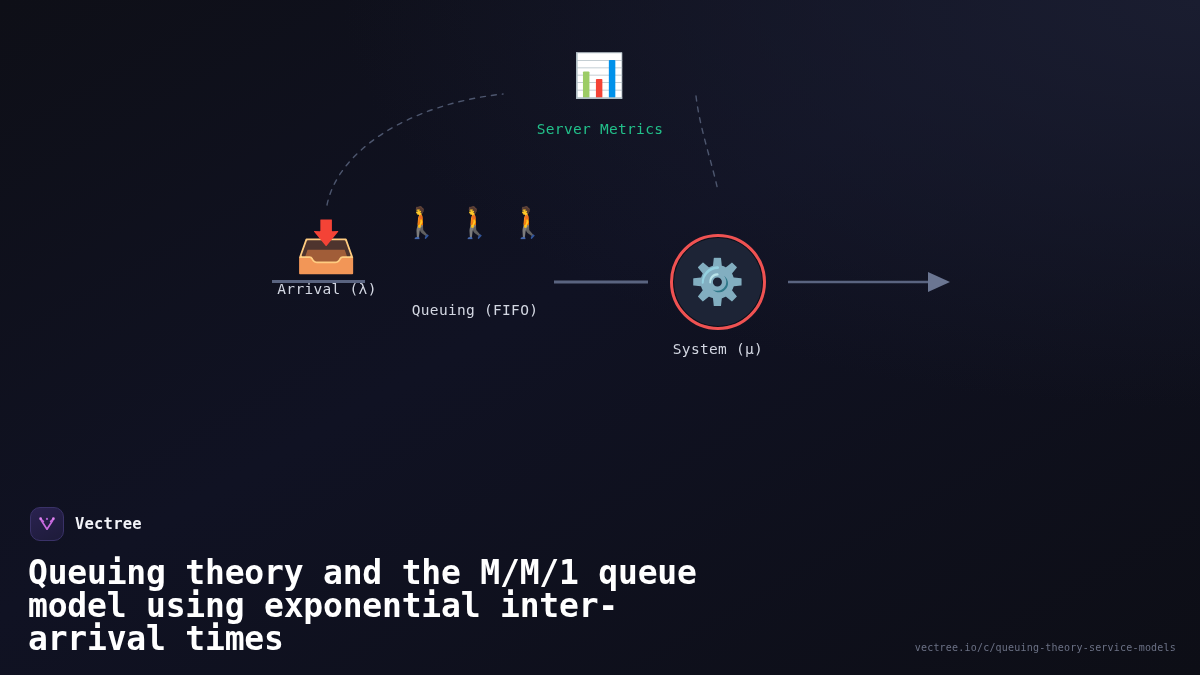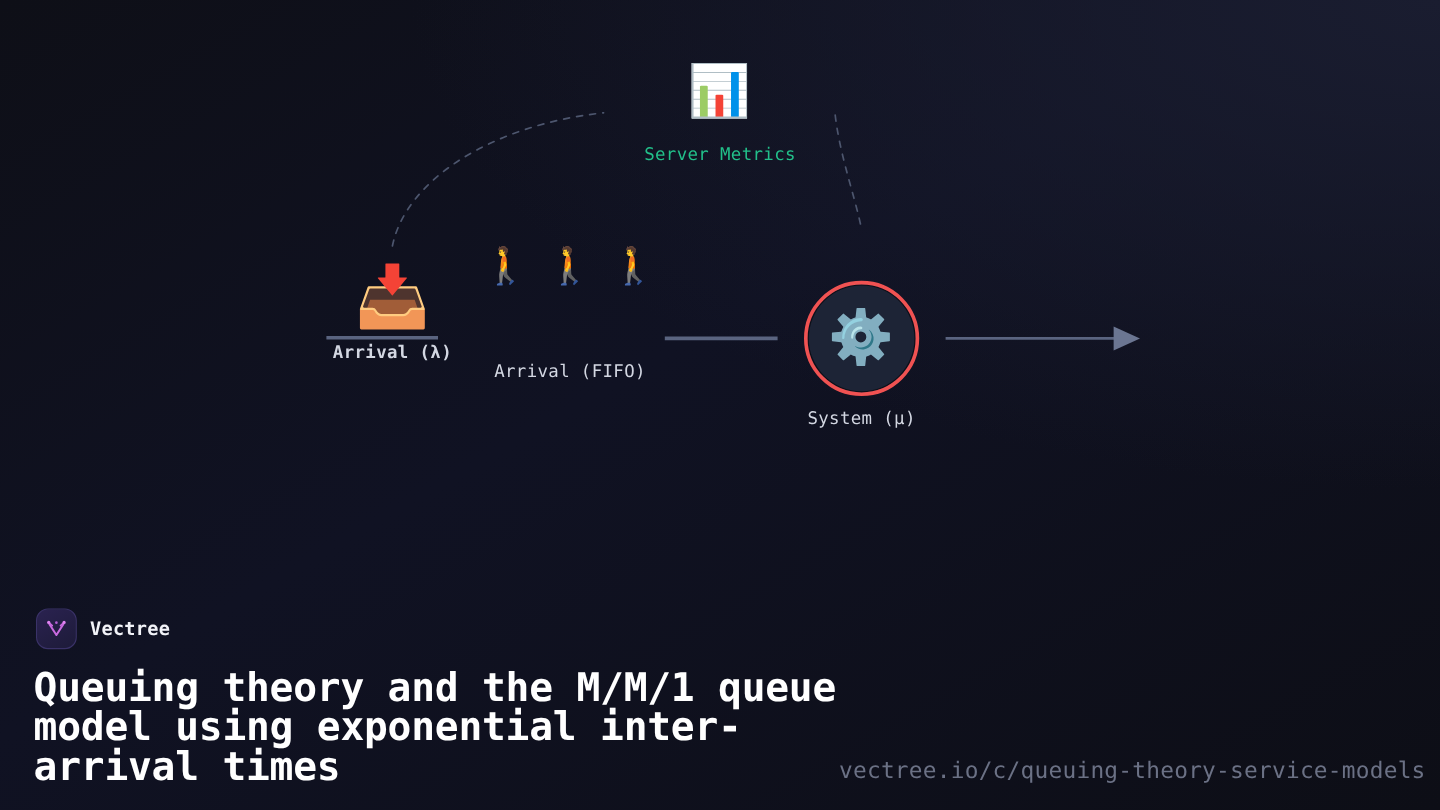--- a/index.html
+++ b/index.html
@@ -71,21 +71,21 @@
     font-size: 14.5px;
   }
 
   
   #node-arrival {
     left: 327px;
     top: 222px;
     transform: translateX(-50%);
   }
   #node-arrival .node-glyph { font-size: 50px; }
-  #node-arrival .node-label { margin-top: 14px; font-weight: bold; }
+  #node-arrival .node-label { margin-top: 9px; }
 
   
   #node-buffer {
     left: 475px;
     top: 208px;
     transform: translateX(-50%);
   }
   #node-buffer .buffer-people {
     display: flex;
     gap: 16px;
@@ -154,23 +154,23 @@
     font-weight: bold;
     line-height: 1.0;
     color: #ffffff;
     letter-spacing: -0.2px;
     max-width: 780px;
     margin: 4px;
   }
   #headline span { display: block; }
   #url {
     position: absolute;
-    right: 12px;
+    right: 24px;
     bottom: 22px;
-    font-size: 19px;
+    font-size: 10px;
     color: #6b7185;
     letter-spacing: 0.2px;
     white-space: nowrap;
   }
 </style>
 </head>
 <body>
 
 <div id="stage">
 
@@ -199,21 +199,21 @@
       <div class="node-glyph">📥</div>
       <div class="node-label">Arrival (λ)</div>
     </div>
 
     <div class="node" id="node-buffer">
       <div class="buffer-people">
         <span>🚶</span>
         <span>🚶</span>
         <span>🚶</span>
       </div>
-      <div class="node-label">Arrival (FIFO)</div>
+      <div class="node-label">Queuing (FIFO)</div>
     </div>
 
     <div class="node" id="node-server">
       <div class="server-ring">
         <div class="node-glyph">⚙️</div>
       </div>
       <div class="node-label">System (μ)</div>
     </div>
 
   </div>

